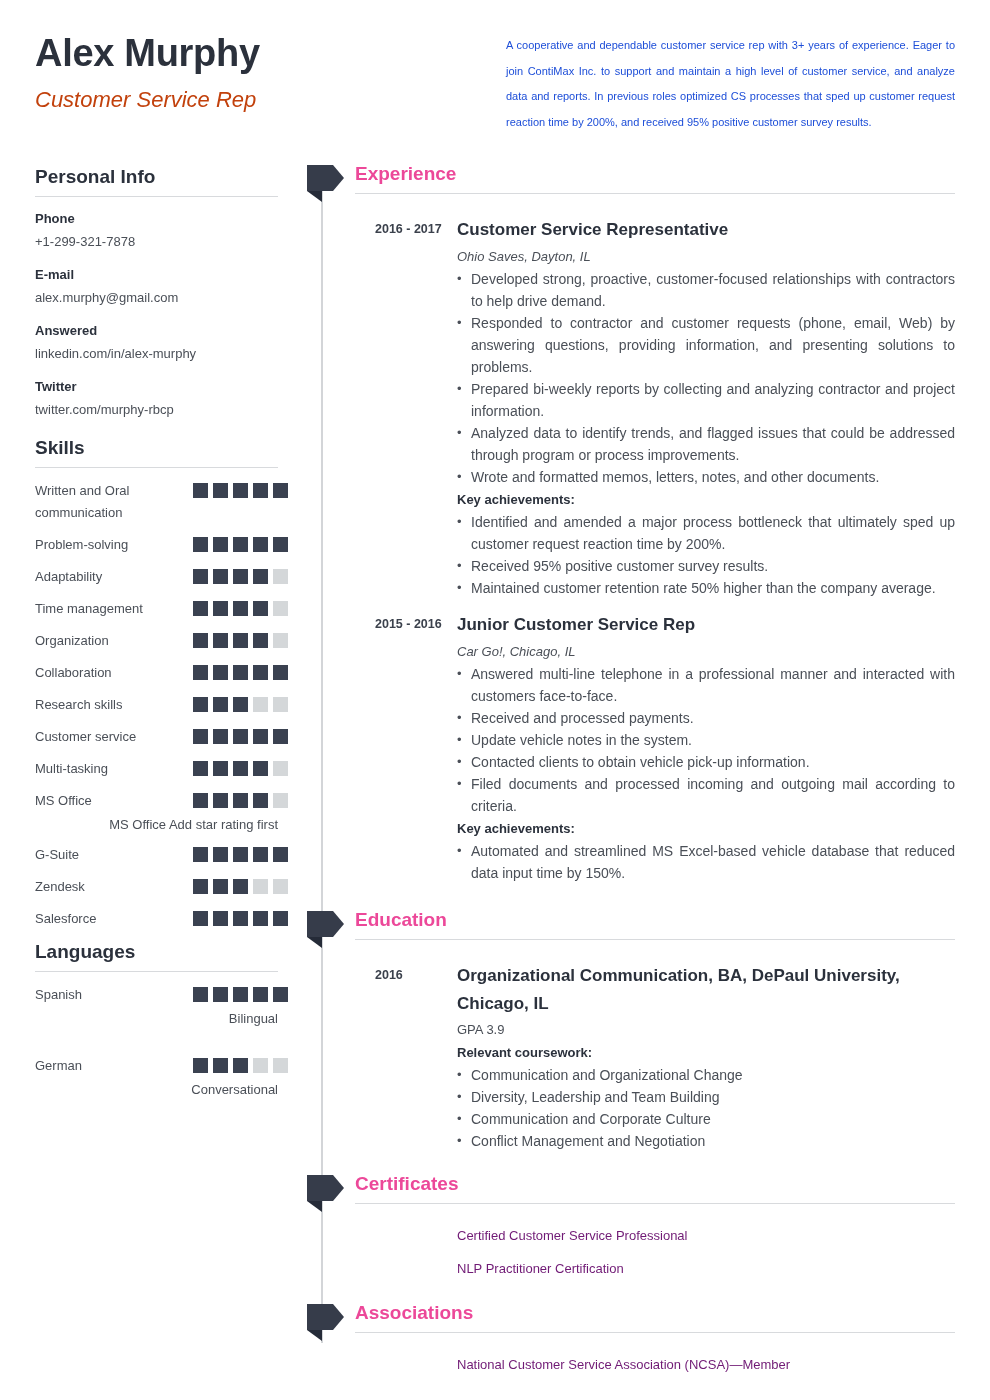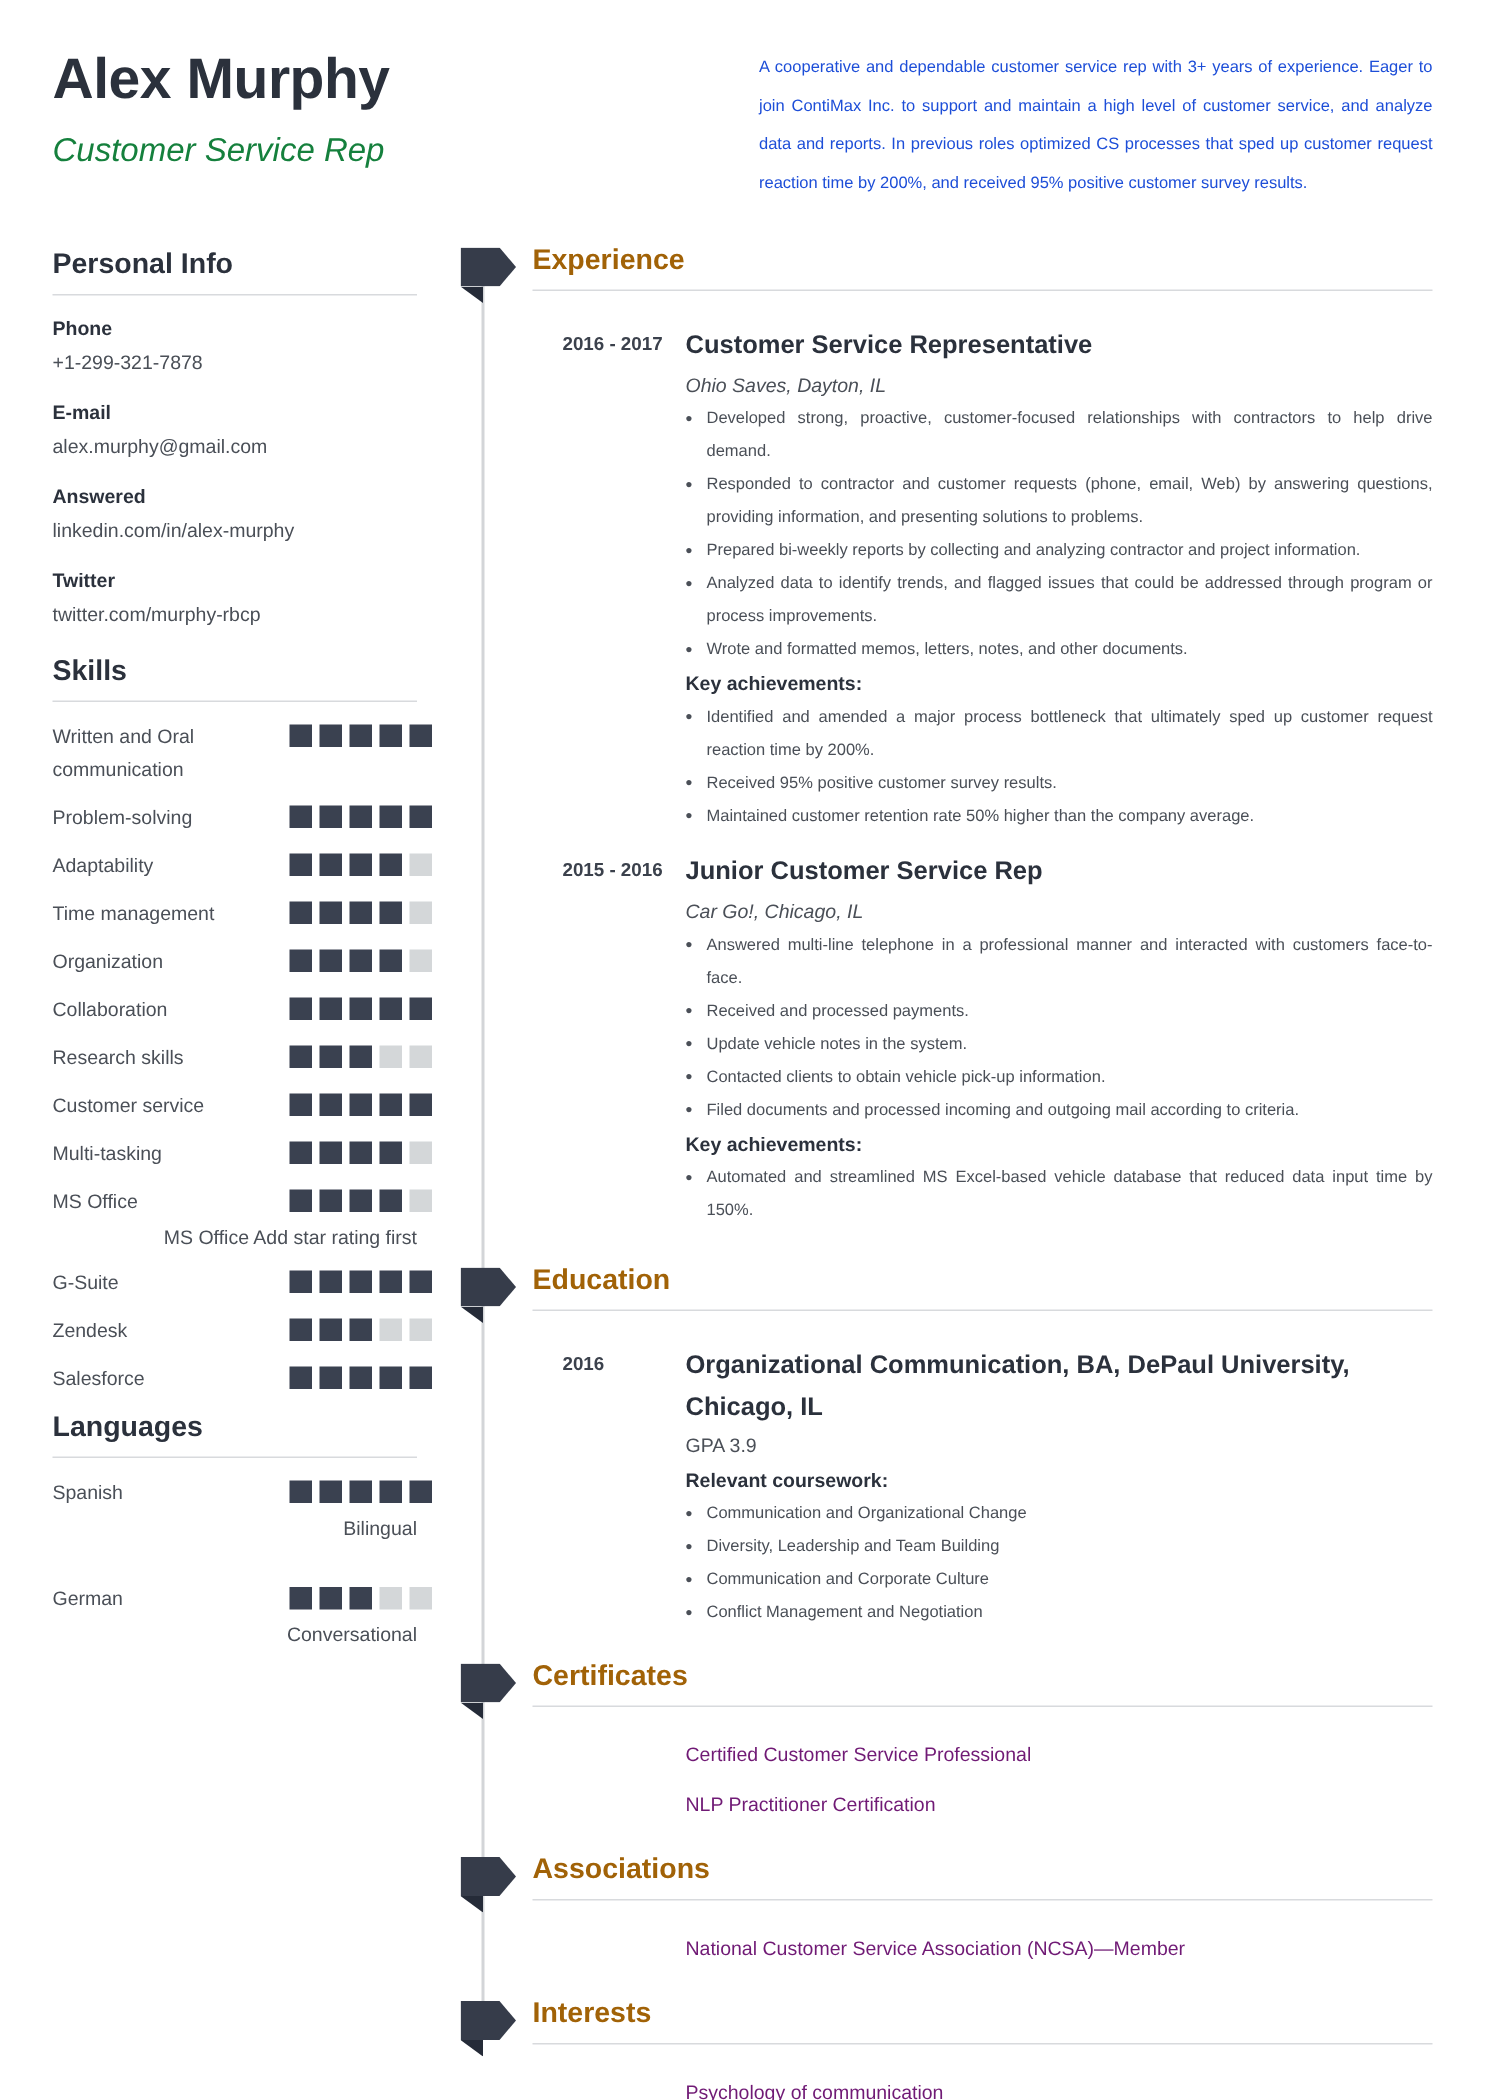--- a/index.html
+++ b/index.html
@@ -35,21 +35,21 @@
     letter-spacing: -0.3px;
     color: #2b313c;
     line-height: 46px;
   }
   .job-title {
     position: absolute;
     left: 35px; top: 86px;
     font-size: 22px;
     font-style: italic;
     font-weight: normal;
-    color: #15803d;
+    color: #c2410c;
     line-height: 28px;
   }
   .summary {
     position: absolute;
     left: 506px; top: 33px;
     width: 449px;
     font-size: 11px;
     line-height: 25.5px;
     text-align: justify;
     color: #1d4ed8;
@@ -180,21 +180,21 @@
     height: 11px;
     background: #252b38;
     clip-path: polygon(0 0, 15px 0, 15px 11px);
   }
 
   .sec-title {
     position: absolute;
     left: 48px; top: 0;
     font-size: 19px;
     font-weight: bold;
-    color: #a16207;
+    color: #ec4899;
     line-height: 28px;
   }
   .sec-rule {
     position: absolute;
     left: 48px;
     top: 33px;
     width: 600px;
     height: 1px;
     background: #d8dadd;
   }
@@ -244,21 +244,21 @@
     color: #2b313c;
     line-height: 23px;
   }
   ul.bullets {
     list-style: none;
     margin: 0; padding: 0;
   }
   ul.bullets li {
     position: relative;
     padding-left: 14px;
-    font-size: 11px;
+    font-size: 14px;
     line-height: 22px;
     color: #4a4f57;
     text-align: justify;
     margin-bottom: 0px;
   }
   ul.bullets li::before {
     content: "\2022";
     position: absolute;
     left: 0; top: 0;
     color: #4a4f57;

